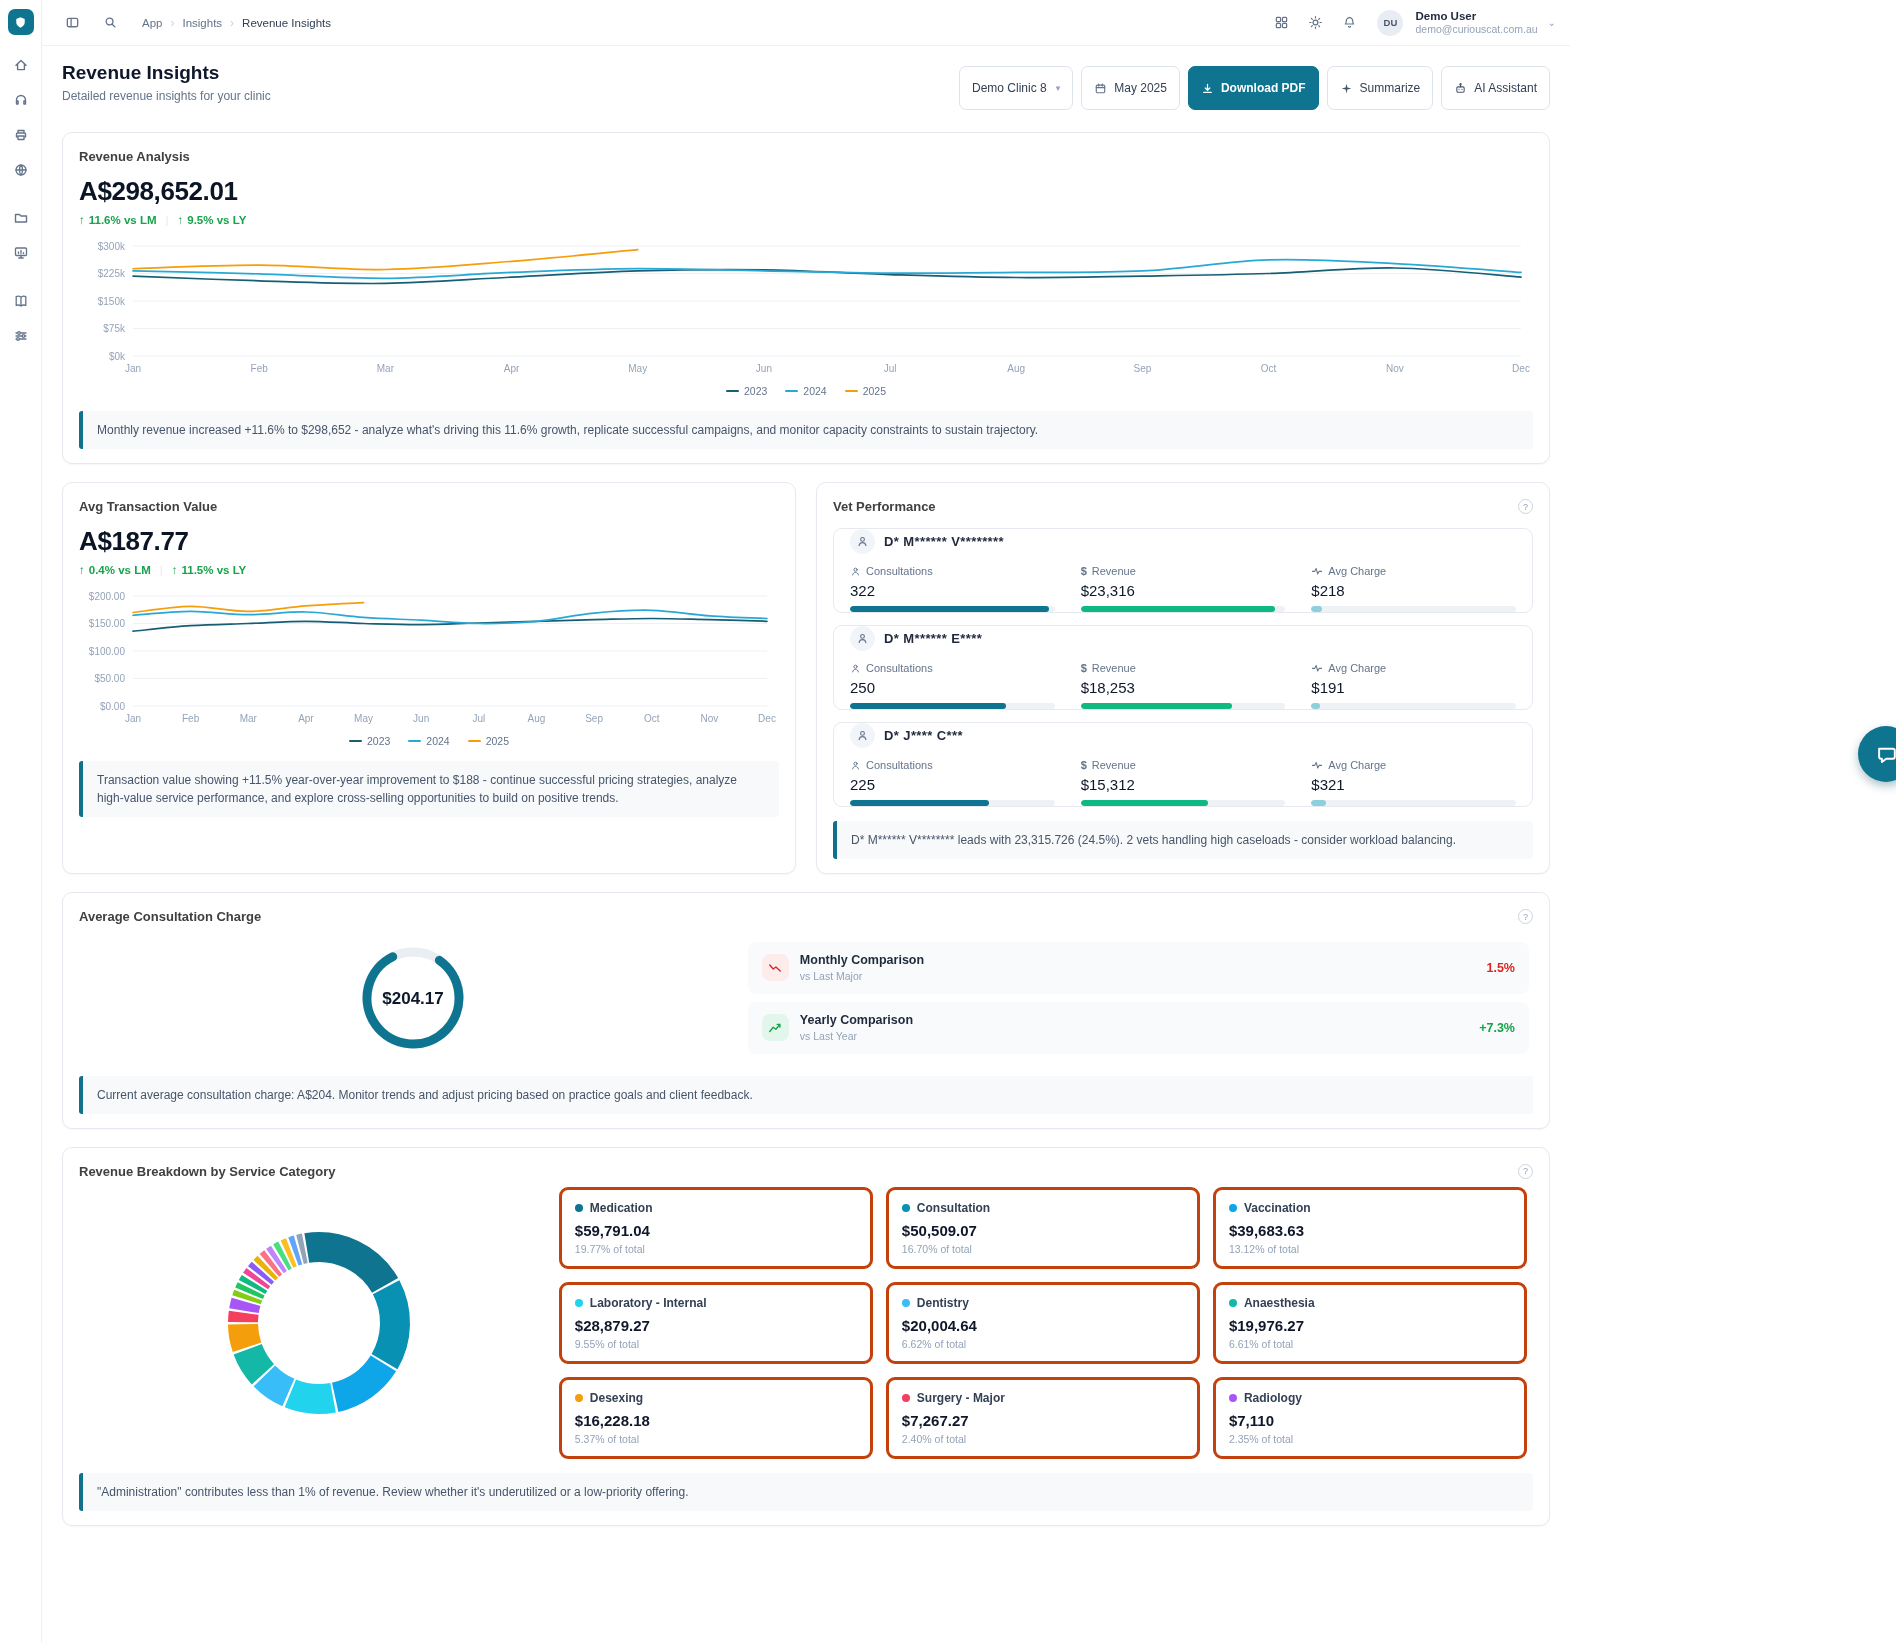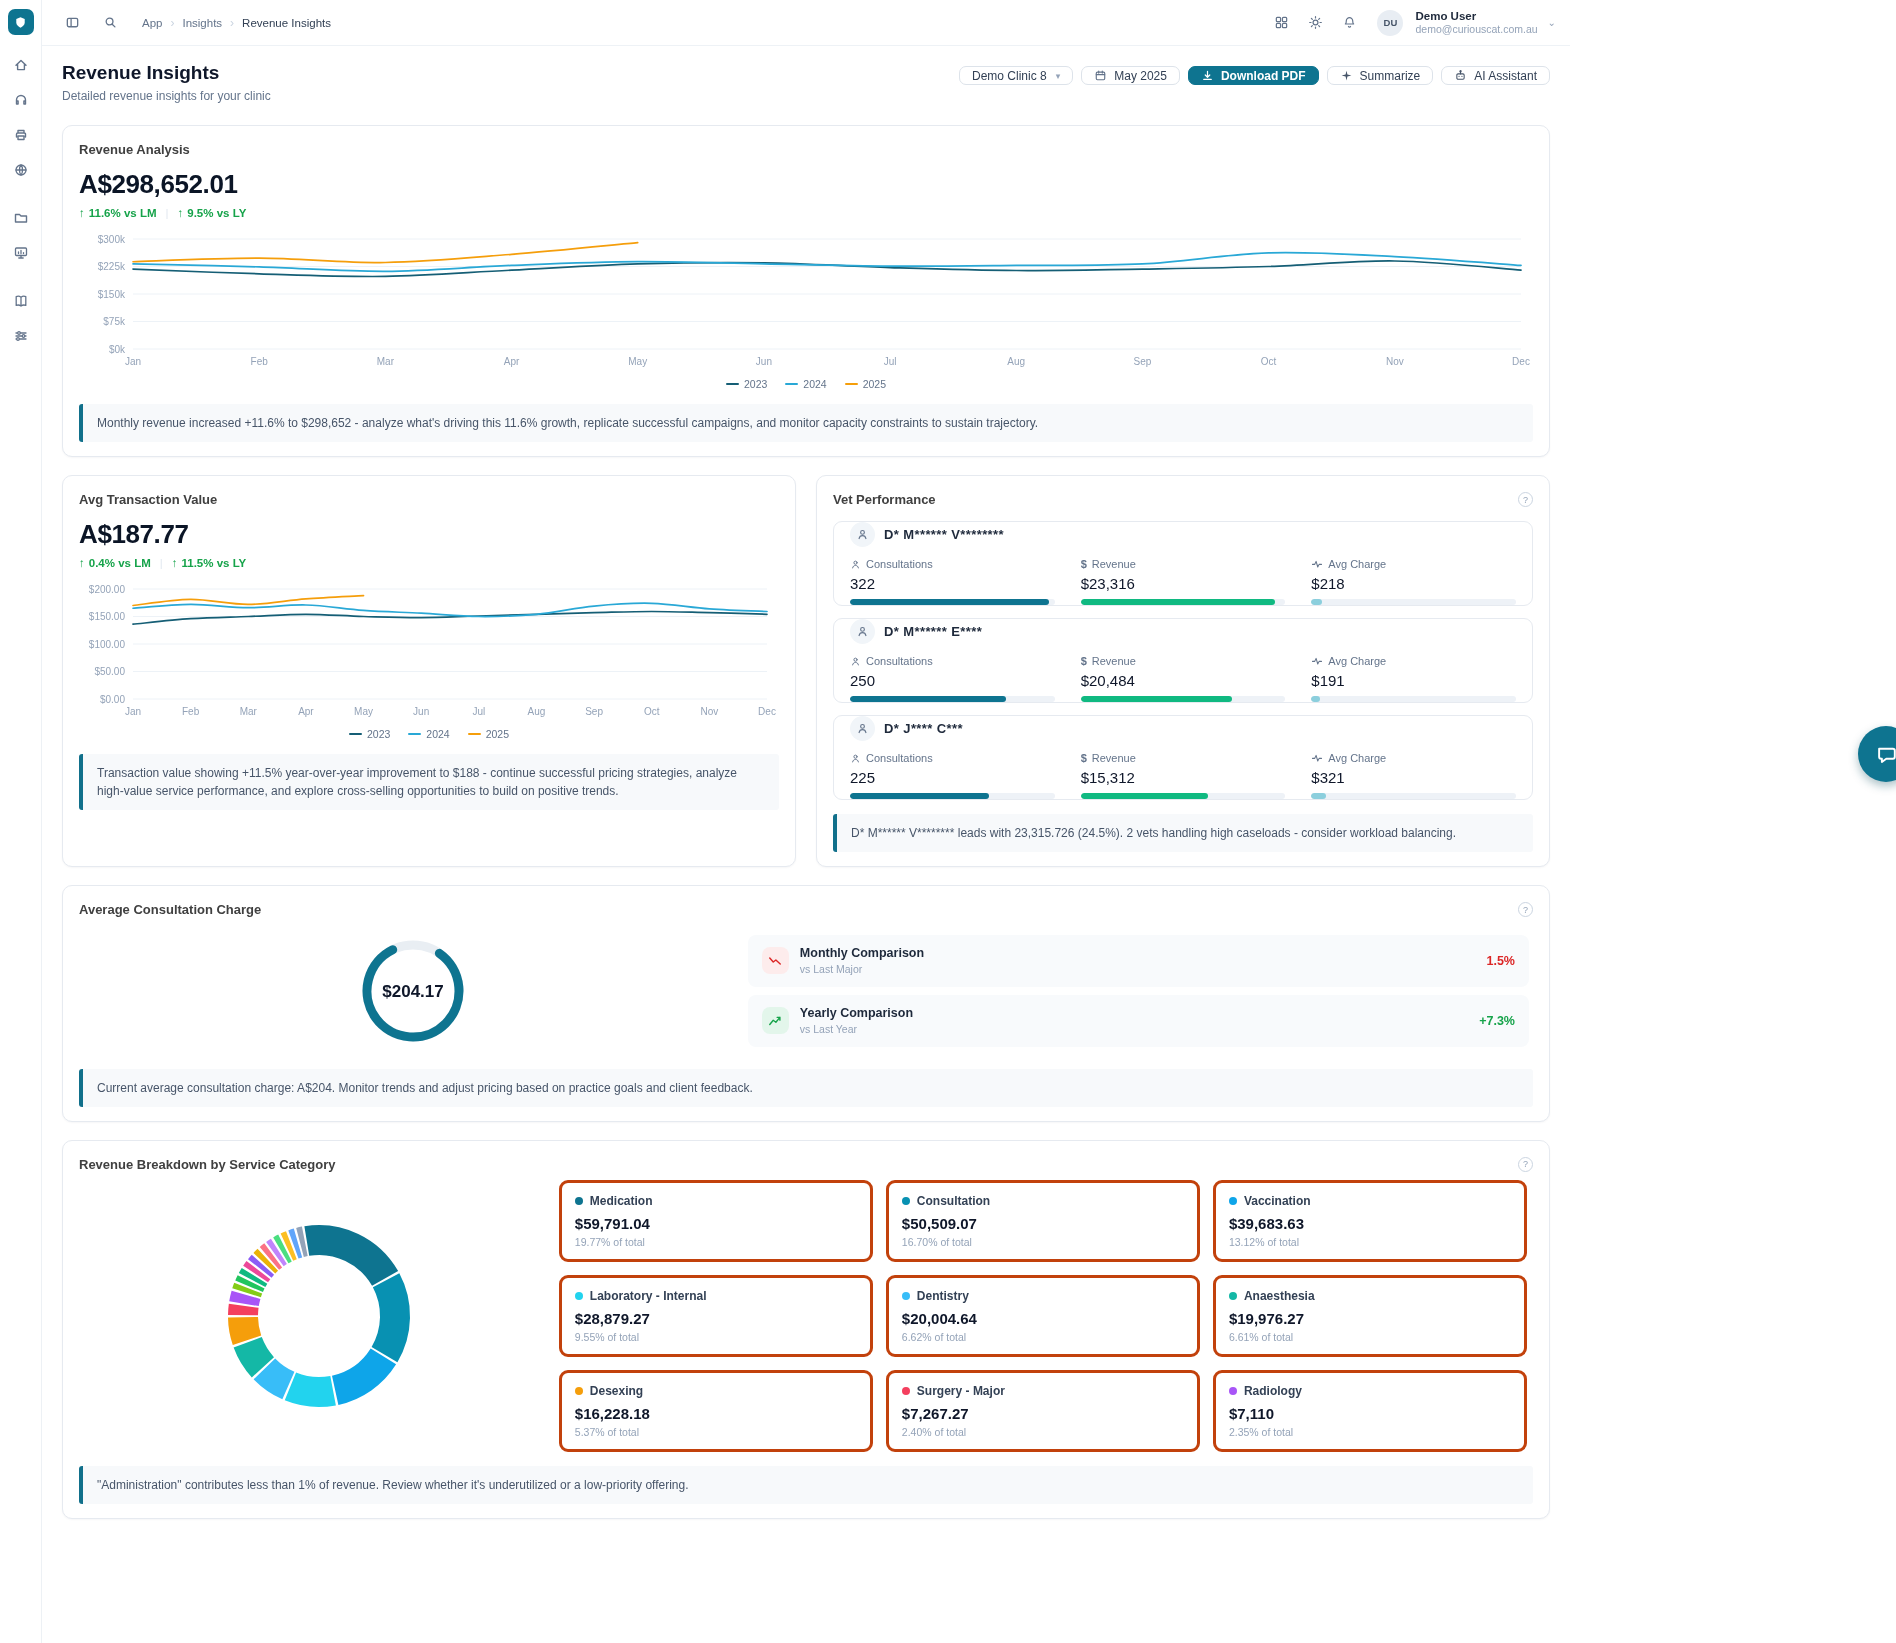--- a/index.html
+++ b/index.html
@@ -28,21 +28,21 @@
 .user-name{font-size:11.5px;font-weight:700;color:#1e293b}
 .user-email{font-size:10.5px;color:#94a3b8}
 .chev{color:#94a3b8;font-size:10px;cursor:pointer}
 
 
 .content{padding:0 20px 70px}
 .page-head{display:flex;justify-content:space-between;align-items:flex-start;padding:16px 0 4px}
 .page-title{font-size:19px;font-weight:700;color:#0f172a}
 .page-sub{font-size:12px;color:#64748b;margin-top:5px}
 .actions{display:flex;gap:8px;align-items:center;margin-top:4px}
-.btn{height:19px;display:inline-flex;align-items:center;gap:7px;padding:0 12px;border:1px solid #dde3ea;border-radius:7px;background:#fff;font-size:12px;color:#334155;font-family:inherit;cursor:pointer;white-space:nowrap}
+.btn{height:44px;display:inline-flex;align-items:center;gap:7px;padding:0 12px;border:1px solid #dde3ea;border-radius:7px;background:#fff;font-size:12px;color:#334155;font-family:inherit;cursor:pointer;white-space:nowrap}
 .btn svg{flex-shrink:0}
 .btn-primary{background:#0e7490;border-color:#0e7490;color:#fff;font-weight:600}
 .btn .dd{color:#94a3b8;font-size:9px;margin-left:2px}
 
 
 .card{background:#fff;border:1px solid #e6eaf0;border-radius:10px;box-shadow:0 1px 2px rgba(16,24,40,.04);padding:16px 16px 14px;margin-top:18px}
 .card-head{display:flex;justify-content:space-between;align-items:center}
 .card-title{font-size:13px;font-weight:700;color:#404040}
 .info-icon{width:15px;height:15px;border:1px solid #cbd5e1;border-radius:50%;color:#94a3b8;font-size:9px;display:flex;align-items:center;justify-content:center;cursor:pointer}
 .metric{font-size:26px;font-weight:700;letter-spacing:-.4px;margin-top:12px;color:#0b1526}
@@ -459,21 +459,21 @@
         <div class="vet-value">250</div>
         <div class="track">
                       <div class="fill" style="width:76%;background:#0e7490"></div>
                     </div>
       </div>
       <div>
         <div class="vet-label">
                       <span class="dollar">$</span>
                       <span>Revenue</span>
                     </div>
-        <div class="vet-value">$20,484</div>
+        <div class="vet-value">$18,253</div>
         <div class="track">
                       <div class="fill" style="width:74%;background:#10b981"></div>
                     </div>
       </div>
       <div>
         <div class="vet-label">
                       <svg width="12" height="12" viewBox="0 0 16 16" fill="none" stroke="#64748b" stroke-width="1.4" stroke-linecap="round" stroke-linejoin="round">
                         <path d="M2 8.5 H5 L6.8 4.5 L9 12 L10.8 8.5 H14"></path>
                       </svg>
                       <span>Avg Charge</span>

